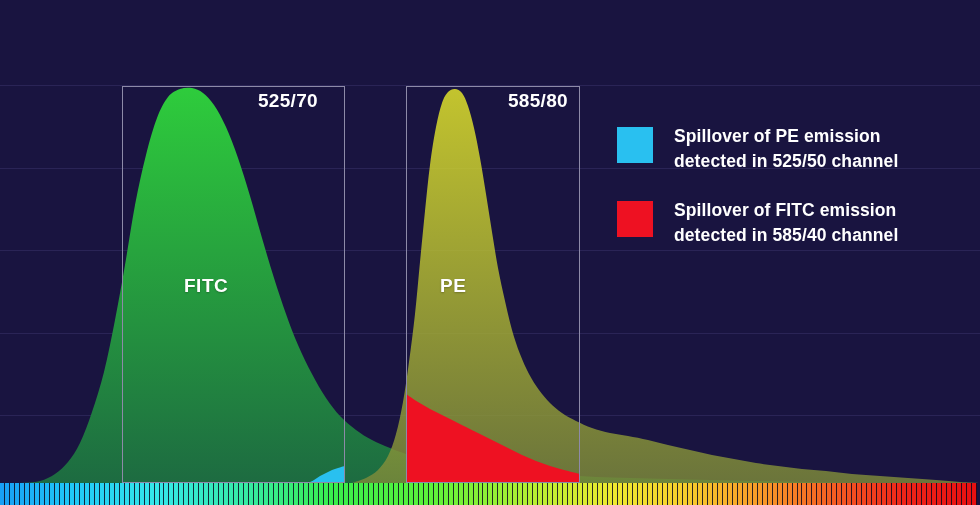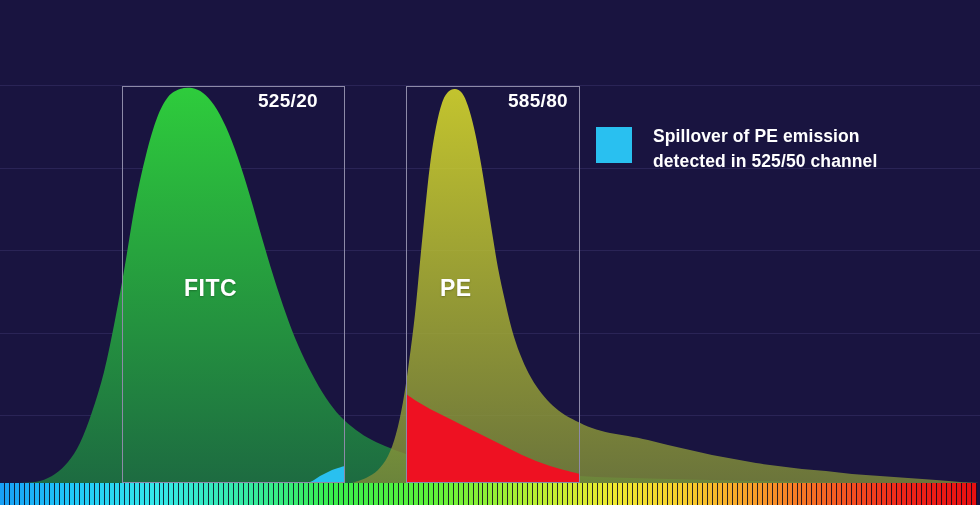--- a/index.html
+++ b/index.html
@@ -30,25 +30,25 @@
     color: #ffffff;
     font-weight: bold;
     font-size: 19px;
     letter-spacing: 0.3px;
     white-space: nowrap;
   }
   .curve-label {
     position: absolute;
     color: #ffffff;
     font-weight: bold;
-    font-size: 23px;
+    font-size: 19px;
     letter-spacing: 0.5px;
     text-shadow: 0 1px 2px rgba(0,0,0,0.25);
   }
-  .legend { position: absolute; left: 596px; top: 124px; }
+  .legend { position: absolute; left: 617px; top: 124px; }
   .legend-row { display: flex; align-items: flex-start; margin-bottom: 24px; }
   .legend-swatch {
     width: 36px; height: 36px; flex: 0 0 36px;
     margin-right: 21px; margin-top: 3px;
   }
   .legend-text {
     color: #ffffff;
     font-size: 17.5px;
     font-weight: bold;
     line-height: 25px;
@@ -87,35 +87,40 @@
       </linearGradient>
     </defs>
     <path id="path-fitc" fill="url(#grad-fitc)" d="M 0 483 C 3.3333333333333335 483, 13.333333333333332 483.3333333333333, 20 483 C 26.666666666666668 482.6666666666667, 34.166666666666664 482.5, 40 481 C 45.833333333333336 479.5, 50.333333333333336 477.1666666666667, 55 474 C 59.666666666666664 470.8333333333333, 63.833333333333336 467.1666666666667, 68 462 C 72.16666666666667 456.8333333333333, 76 451.3333333333333, 80 443 C 84 434.6666666666667, 88 423.8333333333333, 92 412 C 96 400.1666666666667, 100.16666666666667 387.3333333333333, 104 372 C 107.83333333333333 356.6666666666667, 111.5 337.8333333333333, 115 320 C 118.5 302.1666666666667, 121.66666666666667 284.1666666666667, 125 265 C 128.33333333333334 245.83333333333334, 131.5 223.33333333333334, 135 205 C 138.5 186.66666666666666, 142.33333333333334 169.5, 146 155 C 149.66666666666666 140.5, 153.33333333333334 127.66666666666667, 157 118 C 160.66666666666666 108.33333333333333, 164.16666666666666 101.83333333333333, 168 97 C 171.83333333333334 92.16666666666667, 176 90.5, 180 89 C 184 87.5, 188.16666666666666 87.33333333333333, 192 88 C 195.83333333333334 88.66666666666667, 199.33333333333334 90.16666666666667, 203 93 C 206.66666666666666 95.83333333333333, 210.16666666666666 99.33333333333333, 214 105 C 217.83333333333334 110.66666666666667, 222 118.16666666666667, 226 127 C 230 135.83333333333334, 234 146.5, 238 158 C 242 169.5, 246 182.66666666666666, 250 196 C 254 209.33333333333334, 258 224.33333333333334, 262 238 C 266 251.66666666666666, 270 265.3333333333333, 274 278 C 278 290.6666666666667, 282 302.8333333333333, 286 314 C 290 325.1666666666667, 293.6666666666667 335, 298 345 C 302.3333333333333 355, 307.3333333333333 365.1666666666667, 312 374 C 316.6666666666667 382.8333333333333, 321.3333333333333 391, 326 398 C 330.6666666666667 405, 335 410.6666666666667, 340 416 C 345 421.3333333333333, 350.6666666666667 426, 356 430 C 361.3333333333333 434, 366.3333333333333 437, 372 440 C 377.6666666666667 443, 384.3333333333333 445.6666666666667, 390 448 C 395.6666666666667 450.3333333333333, 400.3333333333333 452.1666666666667, 406 454 C 411.6666666666667 455.8333333333333, 417.6666666666667 457.5, 424 459 C 430.3333333333333 460.5, 437.3333333333333 461.8333333333333, 444 463 C 450.6666666666667 464.1666666666667, 457 465, 464 466 C 471 467, 478.3333333333333 468.1666666666667, 486 469 C 493.6666666666667 469.8333333333333, 501.6666666666667 470.3333333333333, 510 471 C 518.3333333333334 471.6666666666667, 527 472.3333333333333, 536 473 C 545 473.6666666666667, 554 474.3333333333333, 564 475 C 574 475.6666666666667, 585 476.5, 596 477 C 607 477.5, 618 477.6666666666667, 630 478 C 642 478.3333333333333, 654.6666666666666 478.6666666666667, 668 479 C 681.3333333333334 479.3333333333333, 695.3333333333334 479.6666666666667, 710 480 C 724.6666666666666 480.3333333333333, 740 480.6666666666667, 756 481 C 772 481.3333333333333, 788.6666666666666 481.6666666666667, 806 482 C 823.3333333333334 482.3333333333333, 841 482.8333333333333, 860 483 C 879 483.1666666666667, 900 483, 920 483 C 940 483, 970 483, 980 483 L 980 483 L 0 483 Z"></path>
     <path id="path-pe" fill="url(#grad-pe)" d="M 352 483 C 354.3333333333333 482.1666666666667, 361.6666666666667 480.1666666666667, 366 478 C 370.3333333333333 475.8333333333333, 374.3333333333333 473.6666666666667, 378 470 C 381.6666666666667 466.3333333333333, 385 462, 388 456 C 391 450, 393.5 443, 396 434 C 398.5 425, 400.8333333333333 414, 403 402 C 405.1666666666667 390, 407 376.6666666666667, 409 362 C 411 347.3333333333333, 413.1666666666667 330.6666666666667, 415 314 C 416.8333333333333 297.3333333333333, 418.3333333333333 279.1666666666667, 420 262 C 421.6666666666667 244.83333333333334, 423.3333333333333 227.16666666666666, 425 211 C 426.6666666666667 194.83333333333334, 428.1666666666667 179, 430 165 C 431.8333333333333 151, 434 137.33333333333334, 436 127 C 438 116.66666666666667, 440 108.83333333333333, 442 103 C 444 97.16666666666667, 445.8333333333333 94.33333333333333, 448 92 C 450.1666666666667 89.66666666666667, 452.6666666666667 88.83333333333333, 455 89 C 457.3333333333333 89.16666666666667, 459.8333333333333 90.16666666666667, 462 93 C 464.1666666666667 95.83333333333333, 466 100.16666666666667, 468 106 C 470 111.83333333333333, 472 119.33333333333333, 474 128 C 476 136.66666666666666, 478 147, 480 158 C 482 169, 484 181.66666666666666, 486 194 C 488 206.33333333333334, 490 219.66666666666666, 492 232 C 494 244.33333333333334, 495.8333333333333 256.5, 498 268 C 500.1666666666667 279.5, 502.6666666666667 290.6666666666667, 505 301 C 507.3333333333333 311.3333333333333, 509.5 321.1666666666667, 512 330 C 514.5 338.8333333333333, 517.1666666666666 346.6666666666667, 520 354 C 522.8333333333334 361.3333333333333, 525.8333333333334 368, 529 374 C 532.1666666666666 380, 535.5 385.1666666666667, 539 390 C 542.5 394.8333333333333, 546.1666666666666 399.1666666666667, 550 403 C 553.8333333333334 406.8333333333333, 557.6666666666666 410, 562 413 C 566.3333333333334 416, 571 418.5, 576 421 C 581 423.5, 586.3333333333334 426, 592 428 C 597.6666666666666 430, 604 431.6666666666667, 610 433 C 616 434.3333333333333, 621.6666666666666 434.8333333333333, 628 436 C 634.3333333333334 437.1666666666667, 641.3333333333334 438.5, 648 440 C 654.6666666666666 441.5, 661 443.3333333333333, 668 445 C 675 446.6666666666667, 682.6666666666666 448.3333333333333, 690 450 C 697.3333333333334 451.6666666666667, 704.6666666666666 453.5, 712 455 C 719.3333333333334 456.5, 726.6666666666666 457.6666666666667, 734 459 C 741.3333333333334 460.3333333333333, 748.6666666666666 461.8333333333333, 756 463 C 763.3333333333334 464.1666666666667, 770.3333333333334 465, 778 466 C 785.6666666666666 467, 794 468.1666666666667, 802 469 C 810 469.8333333333333, 817.6666666666666 470.1666666666667, 826 471 C 834.3333333333334 471.8333333333333, 843 473.1666666666667, 852 474 C 861 474.8333333333333, 870.6666666666666 475.3333333333333, 880 476 C 889.3333333333334 476.6666666666667, 898.6666666666666 477.3333333333333, 908 478 C 917.3333333333334 478.6666666666667, 927.3333333333334 479.3333333333333, 936 480 C 944.6666666666666 480.6666666666667, 952.6666666666666 481.5, 960 482 C 967.3333333333334 482.5, 976.6666666666666 482.8333333333333, 980 483 L 980 483 L 352 483 Z" fill-opacity="0.82"></path>
     <path id="path-spill-cyan" d="M 308 483 C 309 482.5, 312 481.1666666666667, 314 480 C 316 478.8333333333333, 318 477.1666666666667, 320 476 C 322 474.8333333333333, 324 474, 326 473 C 328 472, 330 470.8333333333333, 332 470 C 334 469.1666666666667, 335.8333333333333 468.6666666666667, 338 468 C 340.1666666666667 467.3333333333333, 343.8333333333333 466.3333333333333, 345 466 L 345 483 L 308 483 Z" fill="#29c0f0"></path>
     <path id="path-spill-red" d="M 406 394 C 408 395.3333333333333, 414 399.5, 418 402 C 422 404.5, 426 406.8333333333333, 430 409 C 434 411.1666666666667, 438 413, 442 415 C 446 417, 450 419, 454 421 C 458 423, 461.6666666666667 424.8333333333333, 466 427 C 470.3333333333333 429.1666666666667, 475.3333333333333 431.6666666666667, 480 434 C 484.6666666666667 436.3333333333333, 489.3333333333333 438.6666666666667, 494 441 C 498.6666666666667 443.3333333333333, 503.3333333333333 445.6666666666667, 508 448 C 512.6666666666666 450.3333333333333, 517.3333333333334 452.8333333333333, 522 455 C 526.6666666666666 457.1666666666667, 531.3333333333334 459.1666666666667, 536 461 C 540.6666666666666 462.8333333333333, 545.3333333333334 464.5, 550 466 C 554.6666666666666 467.5, 559 468.6666666666667, 564 470 C 569 471.3333333333333, 577.3333333333334 473.3333333333333, 580 474 L 580 483 L 406 483 Z" fill="#ee1122"></path>
   </svg>
 
   <div class="layer" id="gates">
       <div class="gate" style="left: 122px; top: 86px; width: 223px; height: 397px;"></div>
-      <div class="gate-label" style="left: 258px; top: 90px;">525/20</div>
+      <div class="gate-label" style="left: 258px; top: 90px;">525/70</div>
       <div class="gate" style="left: 406px; top: 86px; width: 174px; height: 397px;"></div>
       <div class="gate-label" style="left: 508px; top: 90px;">585/80</div>
     </div>
 
   <div class="layer" id="curve-labels">
       <div class="curve-label" style="left: 184px; top: 275px;">FITC</div>
       <div class="curve-label" style="left: 440px; top: 275px;">PE</div>
     </div>
 
   <div class="legend" id="legend">
       <div class="legend-row">
         <div class="legend-swatch" style="background: rgb(41, 192, 240);"></div>
         <div class="legend-text">Spillover of PE emission
 detected in 525/50 channel</div>
+      </div>
+      <div class="legend-row">
+        <div class="legend-swatch" style="background: rgb(238, 17, 34);"></div>
+        <div class="legend-text">Spillover of FITC emission
+detected in 585/40 channel</div>
       </div>
     </div>
 
   <div id="spectrum-bar">
       <div class="stripe" style="width: 0.510204%; background: rgb(24, 160, 245); border-right: 1px solid rgba(10, 8, 30, 0.85); box-sizing: border-box;"></div>
       <div class="stripe" style="width: 0.510204%; background: rgb(25, 163, 245); border-right: 1px solid rgba(10, 8, 30, 0.85); box-sizing: border-box;"></div>
       <div class="stripe" style="width: 0.510204%; background: rgb(25, 166, 245); border-right: 1px solid rgba(10, 8, 30, 0.85); box-sizing: border-box;"></div>
       <div class="stripe" style="width: 0.510204%; background: rgb(26, 169, 246); border-right: 1px solid rgba(10, 8, 30, 0.85); box-sizing: border-box;"></div>
       <div class="stripe" style="width: 0.510204%; background: rgb(26, 172, 246); border-right: 1px solid rgba(10, 8, 30, 0.85); box-sizing: border-box;"></div>
       <div class="stripe" style="width: 0.510204%; background: rgb(27, 175, 246); border-right: 1px solid rgba(10, 8, 30, 0.85); box-sizing: border-box;"></div>

